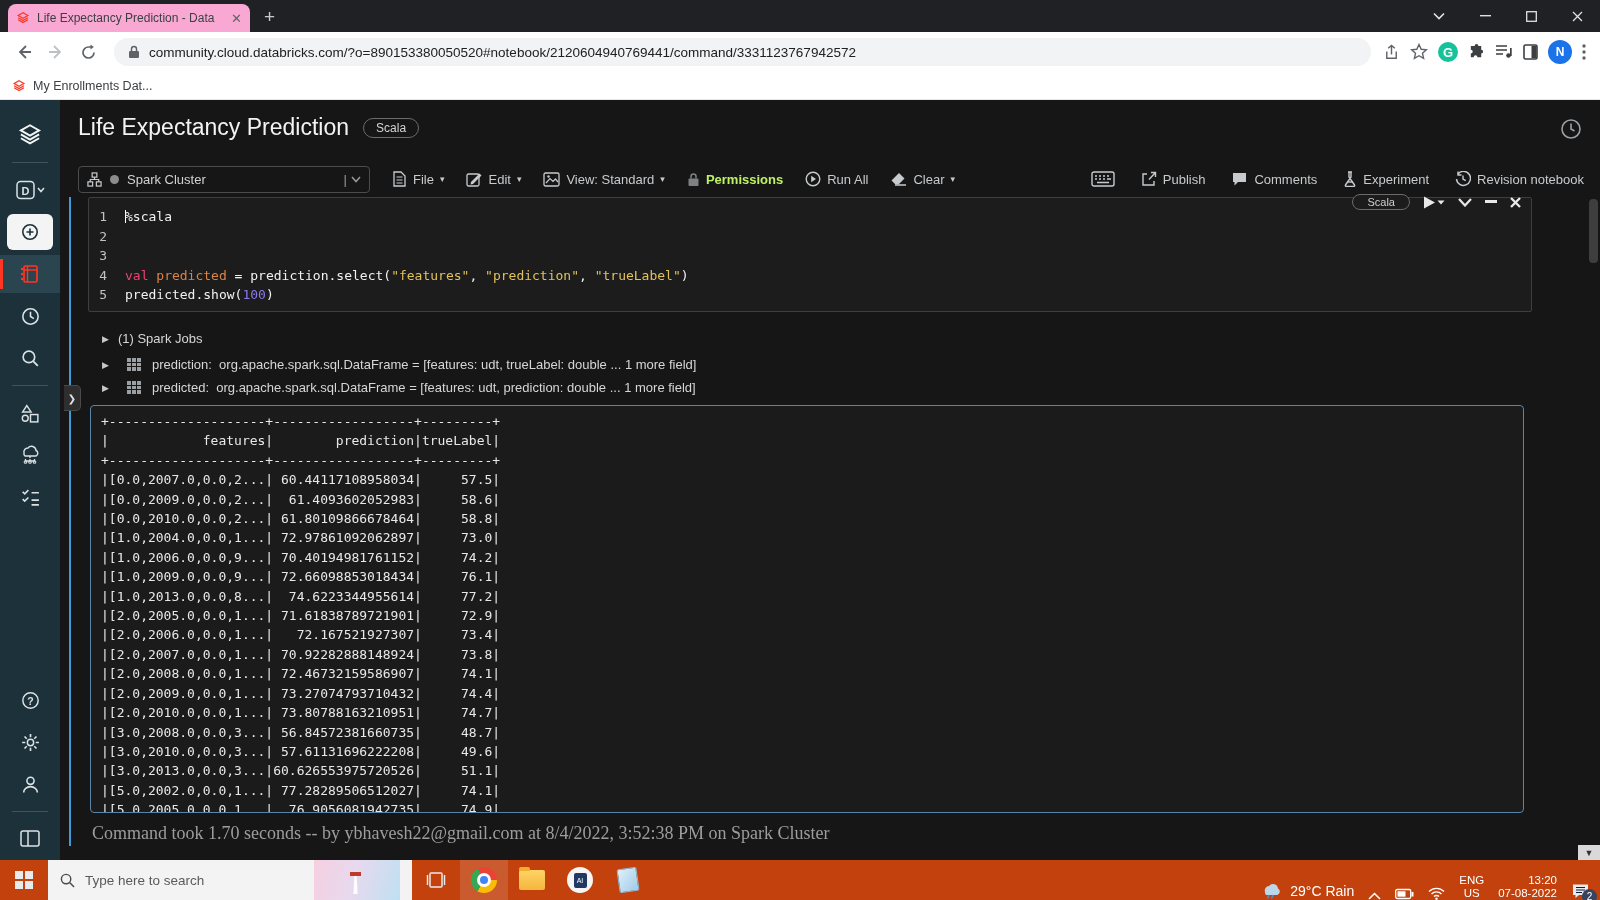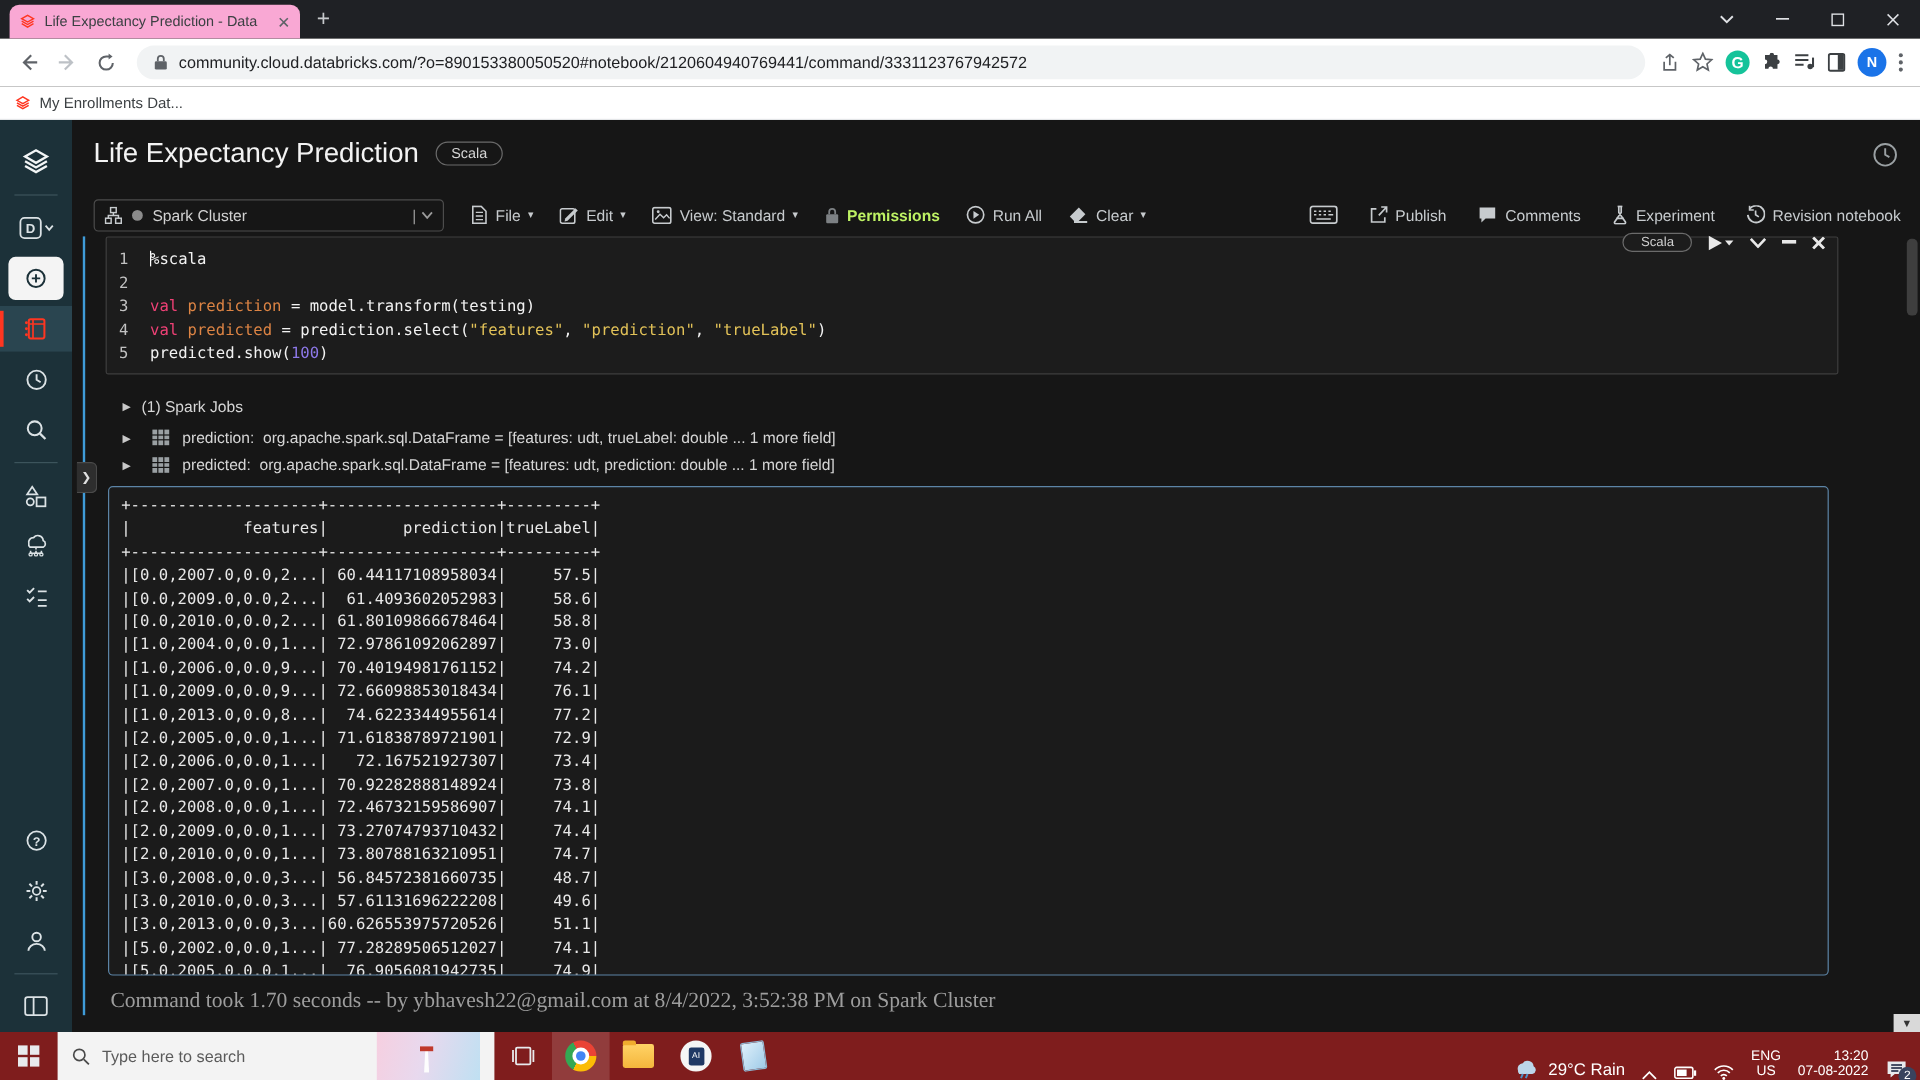--- a/index.html
+++ b/index.html
@@ -76,21 +76,21 @@
 
   .resultbox { position:absolute; left:30px; width:1434px; top:208px; height:408px; border:1.5px solid #5c84a6; border-radius:4px; background:#1b1b1b; overflow:hidden; padding:6px 0 0 10px; }
   .resultbox pre { font-family:"DejaVu Sans Mono", monospace; font-size:13px; line-height:19.4px; color:#e8e8e8; }
   .cmd-status { position:absolute; left:32px; top:626px; font-family:Liberation Serif, serif; font-size:18px; color:#9d9d9d; }
 
   .nb-scrollbar { position:absolute; right:2px; top:0; bottom:0; width:11px; }
   .nb-thumb { position:absolute; right:0; top:2px; width:9px; height:64px; background:#3e3e3e; border-radius:4px; }
   .nb-arrow { position:absolute; right:0; bottom:0px; width:22px; height:15px; background:#d9d9d9; color:#333; font-size:9px; display:flex; align-items:center; justify-content:center; }
 
   
-  .taskbar { position:relative; height:40px; background:#7f1d1d; display:flex; align-items:stretch; }
+  .taskbar { position:relative; height:40px; background:#c2410c; display:flex; align-items:stretch; }
   .tb-start { width:48px; display:flex; align-items:center; justify-content:center; }
   .tb-search { width:364px; background:#f3f3f3; display:flex; align-items:center; gap:10px; padding:0 12px; position:relative; }
   .tb-search-text { font-size:13.5px; color:#5a5a5a; flex:1; }
   .tb-weatherart { width:86px; height:40px; background:linear-gradient(105deg,#f6cfe0 0%,#e8d9ee 45%,#bfe0f2 100%); position:relative; overflow:hidden; }
   .lighthouse { position:absolute; left:38px; bottom:6px; width:7px; height:20px; background:#fdfdfd; clip-path:polygon(20% 100%,80% 100%,65% 0,35% 0); }
   .lh-top { position:absolute; left:36px; bottom:24px; width:11px; height:4px; background:#c0392b; }
   .tb-app { width:48px; display:flex; align-items:center; justify-content:center; position:relative; }
   .tb-app.active { background:rgba(255,255,255,0.14); }
   .chrome-ball { width:26px; height:26px; border-radius:50%; background:conic-gradient(from -30deg, #ea4335 0 120deg, #fbbc05 120deg 240deg, #34a853 240deg 360deg); position:relative; }
   .chrome-ball::before { content:""; position:absolute; inset:6px; background:#fff; border-radius:50%; }
@@ -452,21 +452,20 @@
               <div class="cl">
                 <span class="ln">1</span>
                 <span class="code"><span class="cursor"></span><span class="tk-plain">%scala</span></span>
               </div>
               <div class="cl">
                 <span class="ln">2</span>
                 <span class="code">&nbsp;</span>
               </div>
               <div class="cl">
                 <span class="ln">3</span>
-                <span class="code"><span class="tk-kw">val</span><span class="tk-plain"> </span><span class="tk-ident">prediction</span><span class="tk-plain"> = model.transform(testing)</span></span>
               </div>
               <div class="cl">
                 <span class="ln">4</span>
                 <span class="code"><span class="tk-kw">val</span><span class="tk-plain"> </span><span class="tk-ident">predicted</span><span class="tk-plain"> = prediction.select(</span><span class="tk-str">"features"</span><span class="tk-plain">, </span><span class="tk-str">"prediction"</span><span class="tk-plain">, </span><span class="tk-str">"trueLabel"</span><span class="tk-plain">)</span></span>
               </div>
               <div class="cl">
                 <span class="ln">5</span>
                 <span class="code"><span class="tk-plain">predicted.show(</span><span class="tk-num">100</span><span class="tk-plain">)</span></span>
               </div>
             </div>

